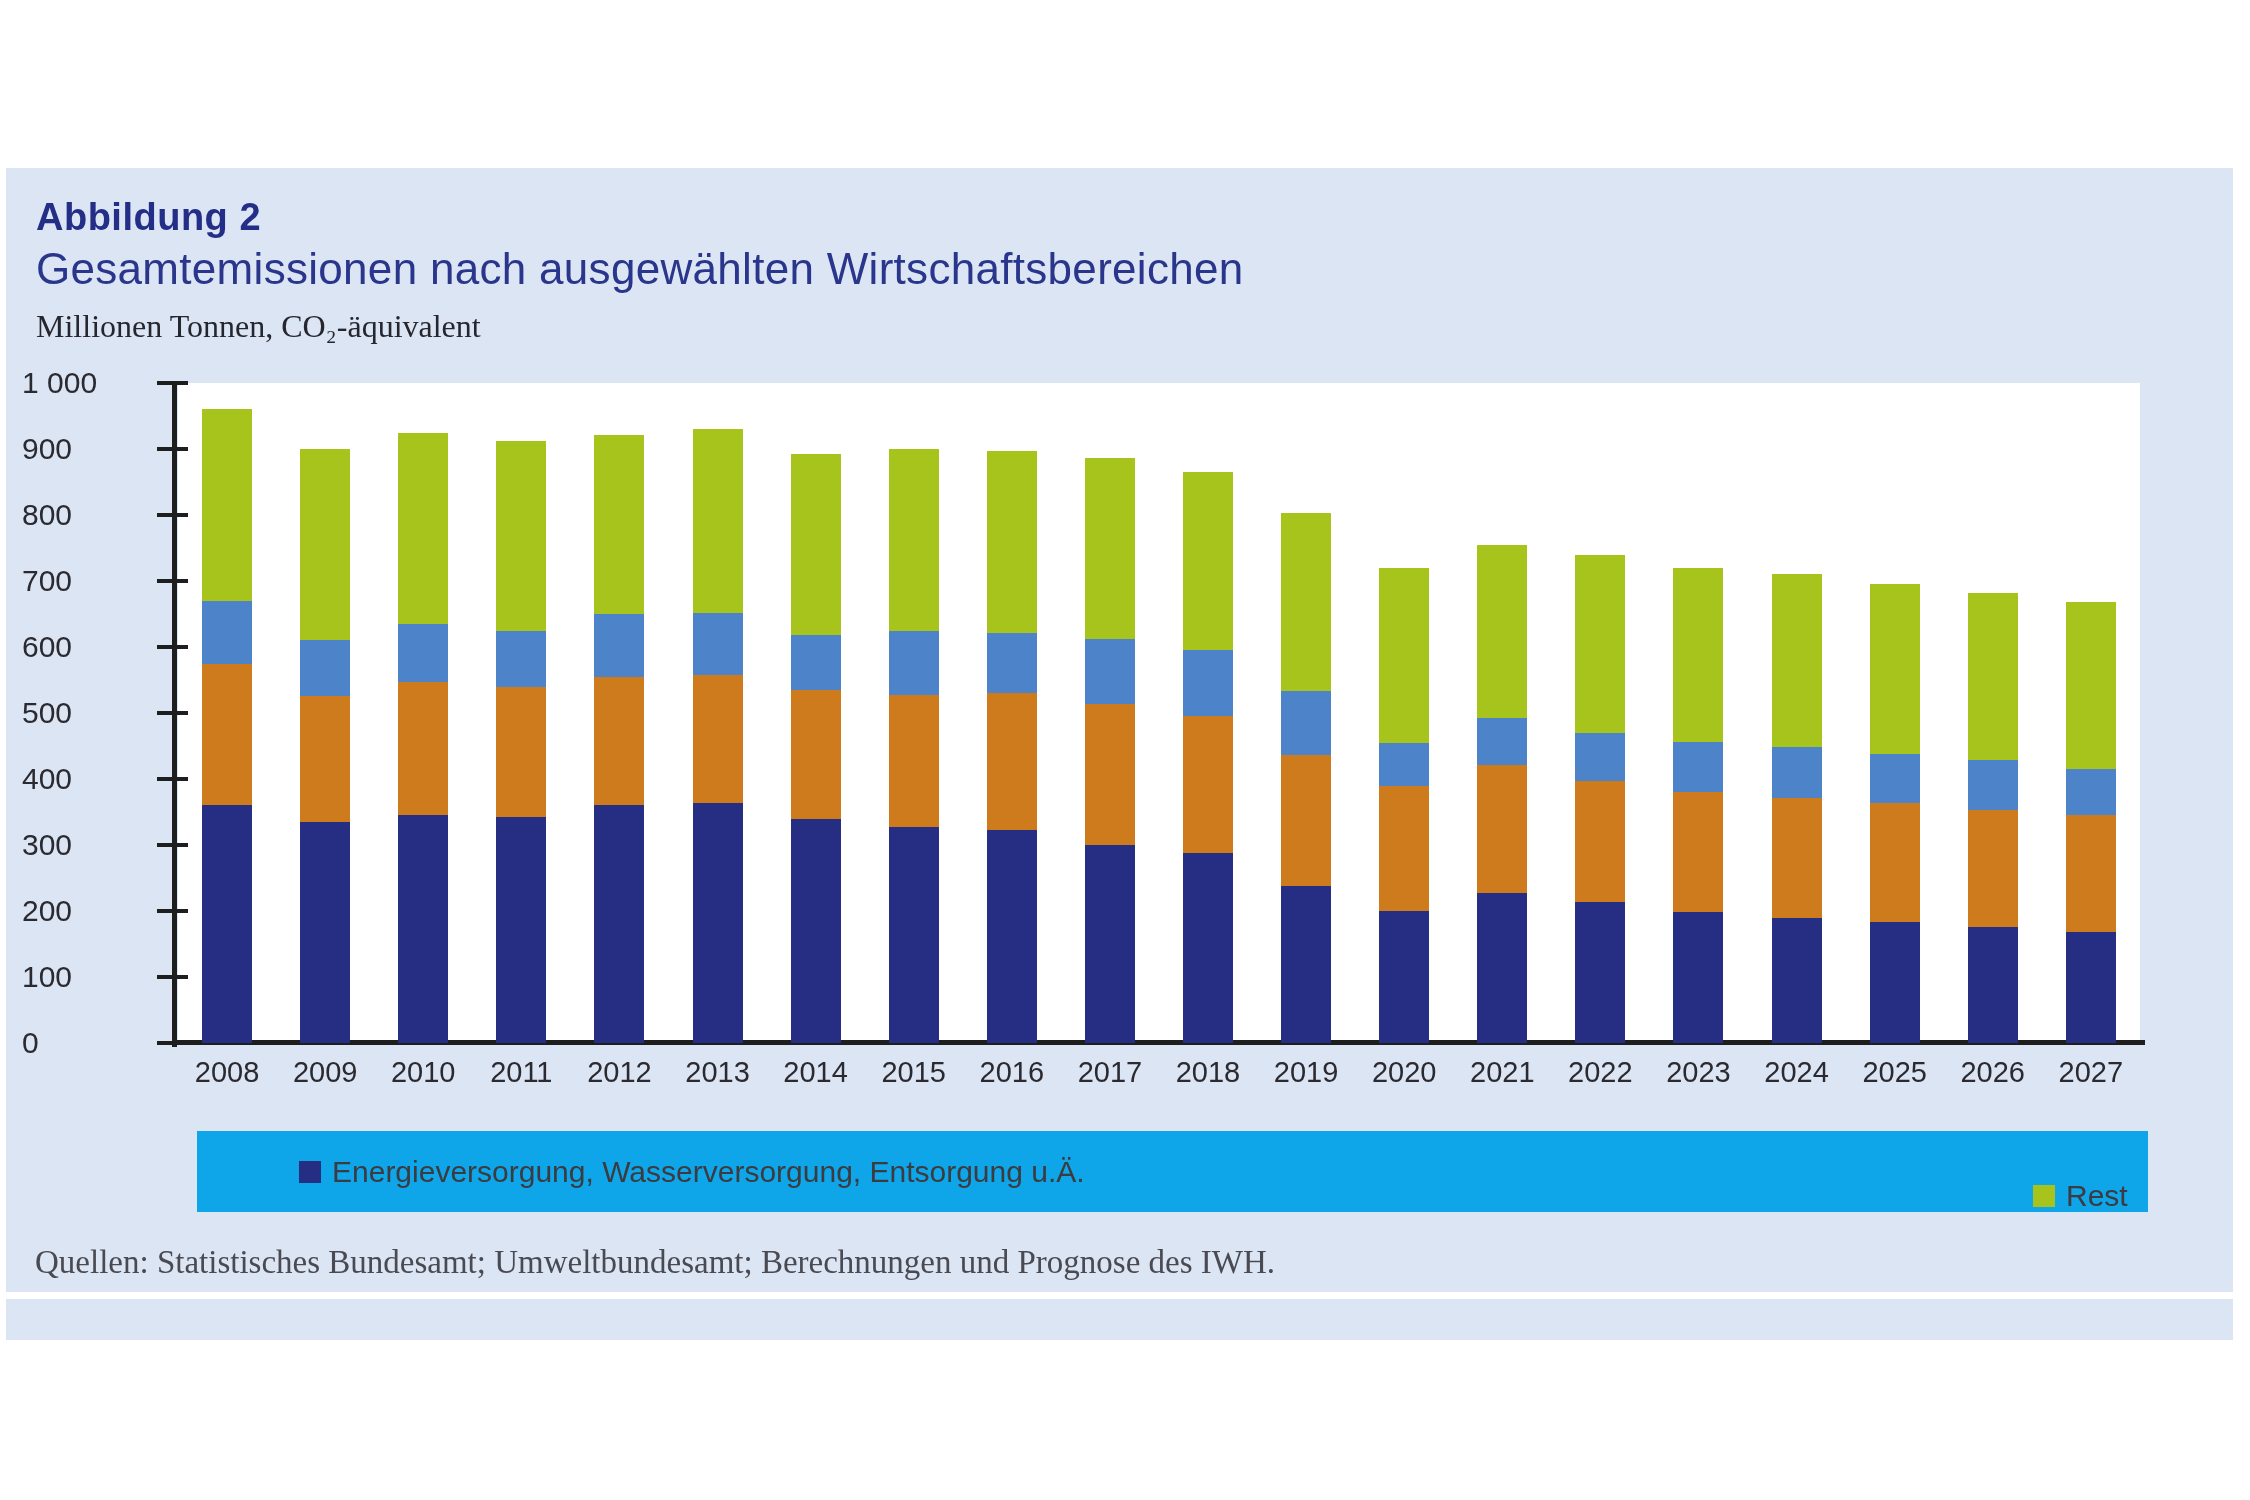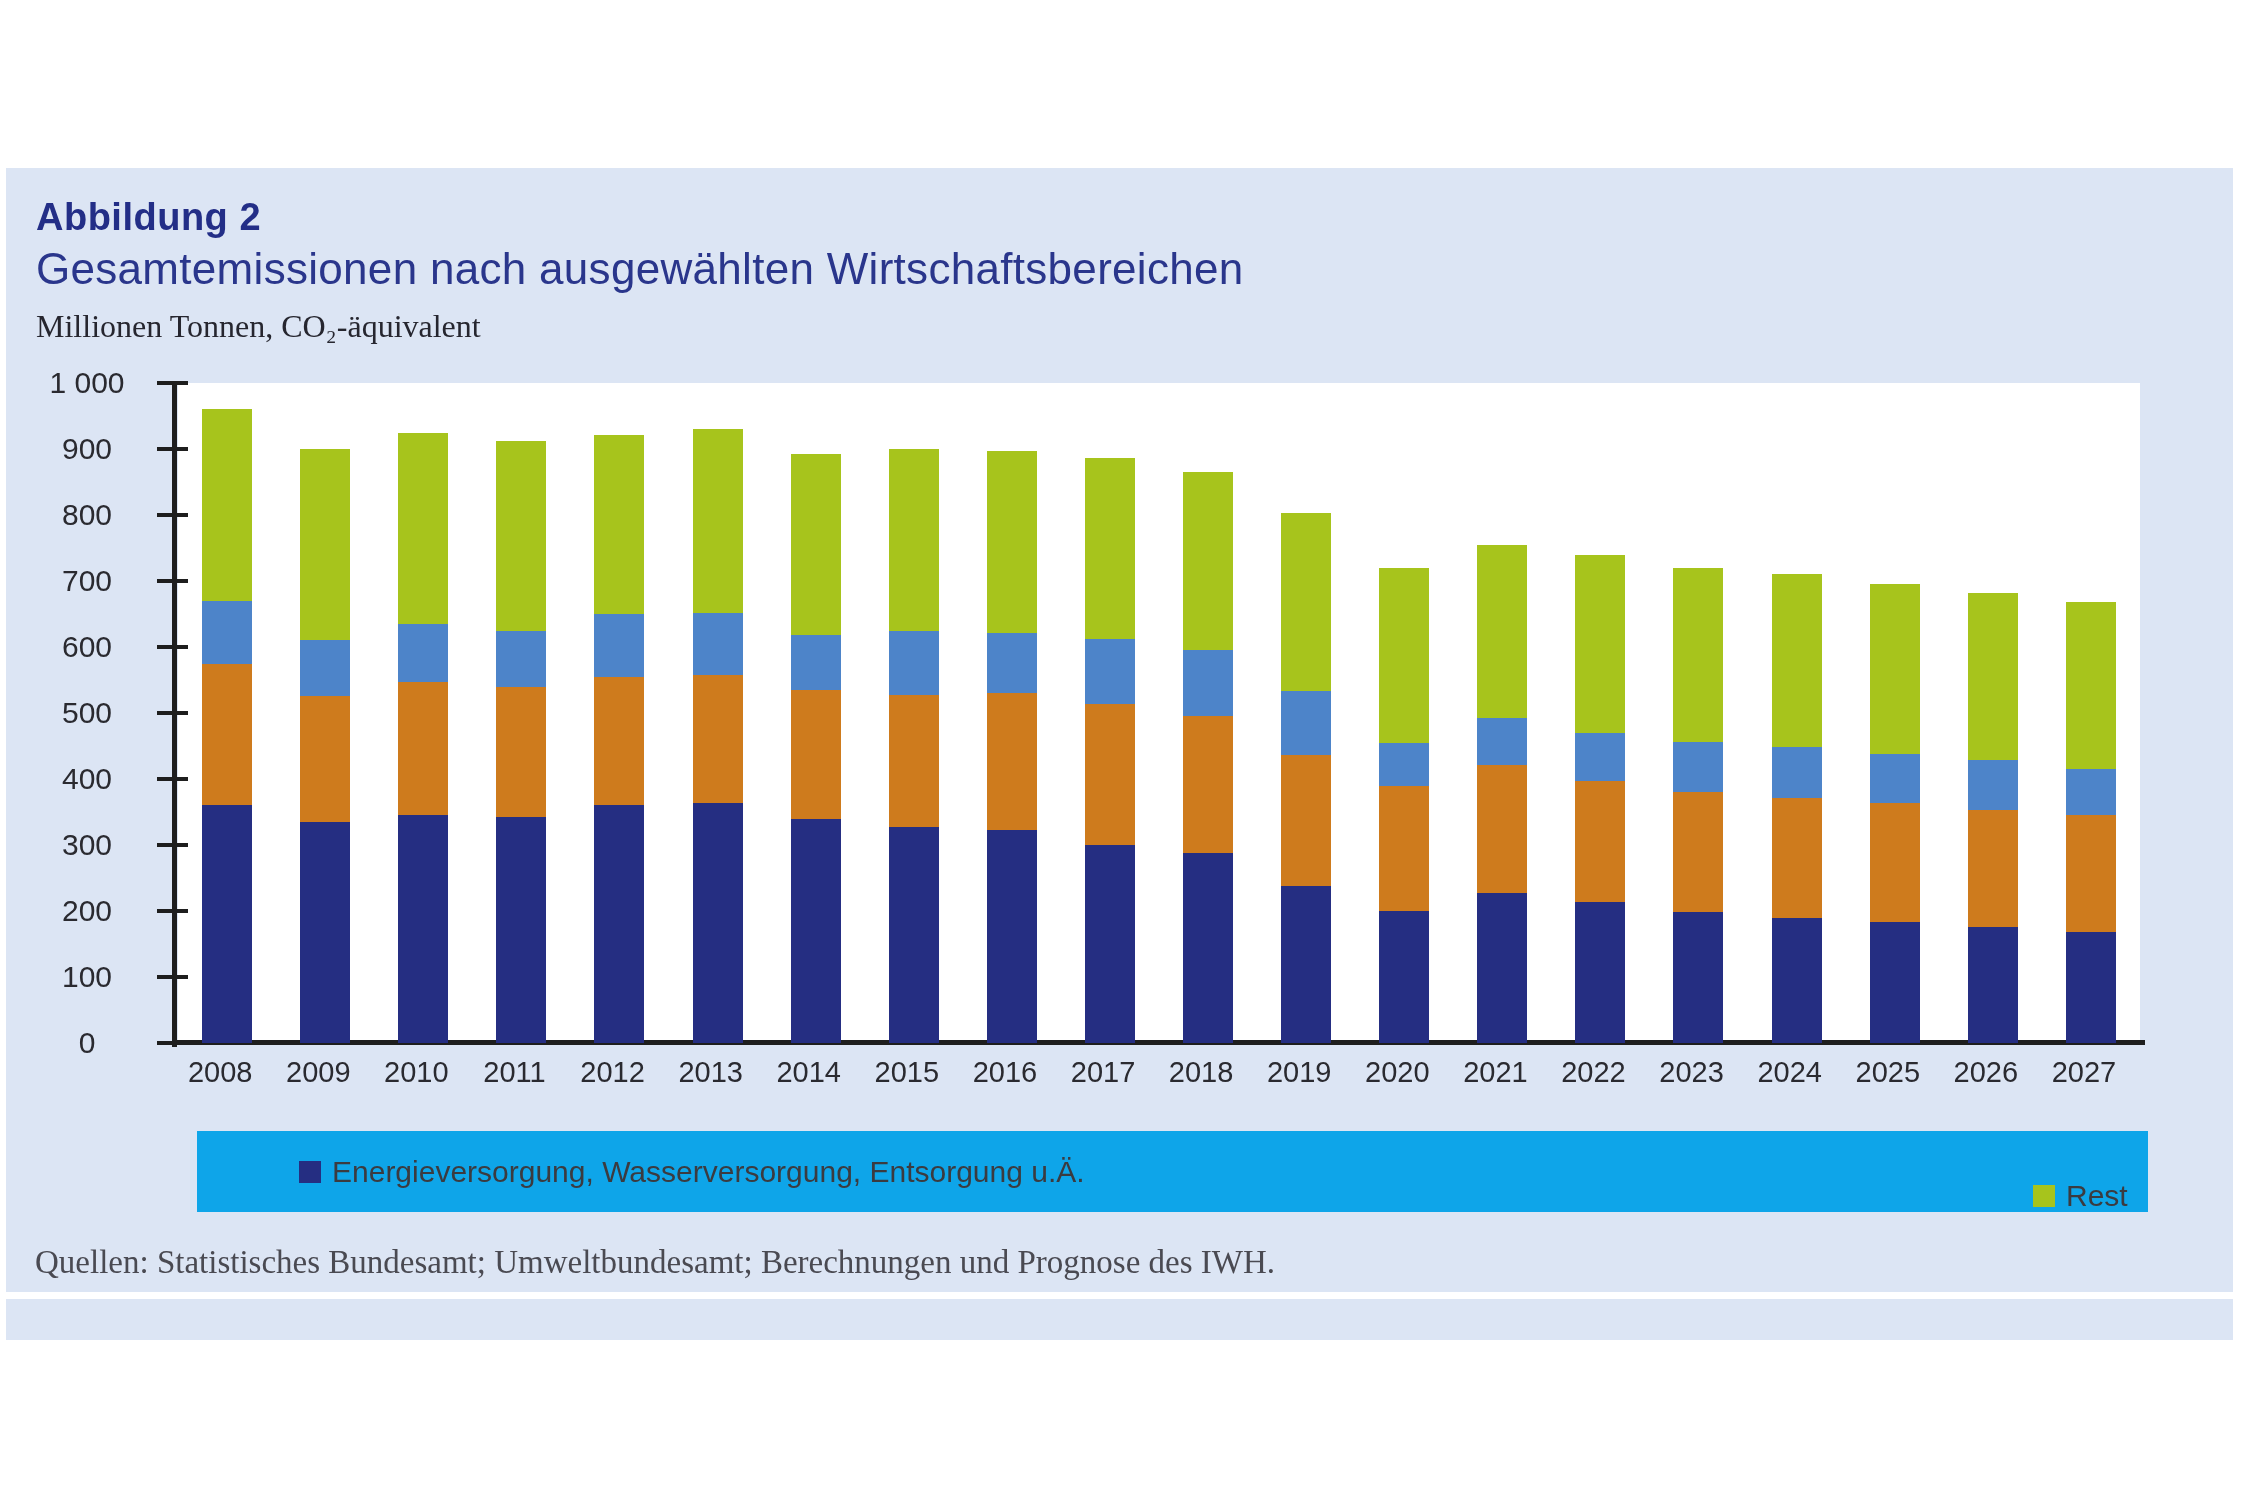--- a/index.html
+++ b/index.html
@@ -68,21 +68,21 @@
   .y-tick {
     position: absolute;
     left: 151px;
     width: 31px; height: 4px;
     background: #1e1e1e;
   }
   .y-tick-label {
     position: absolute;
     left: 16px;
     width: 130px;
-    text-align: center;
+    text-align: left;
     font-size: 30px;
     color: #2a2a30;
   }
 
   .bars-layer {
     position: absolute;
     left: 172px; top: 215px;
     width: 1962px; height: 660px;
     display: flex;
     align-items: flex-end;
@@ -96,24 +96,23 @@
   }
   .bar {
     width: 50px;
     display: flex;
     flex-direction: column-reverse;
   }
   .bar-segment { width: 100%; }
 
   .x-labels {
     position: absolute;
-    left: 165px; top: 888px;
+    left: 172px; top: 888px;
     width: 1962px;
     display: flex;
-    justify-content: flex-end;
   }
   .x-label {
     flex: 1;
     text-align: center;
     font-size: 29px;
     color: #2a2a30;
   }
 
   .legend-band {
     position: absolute;

